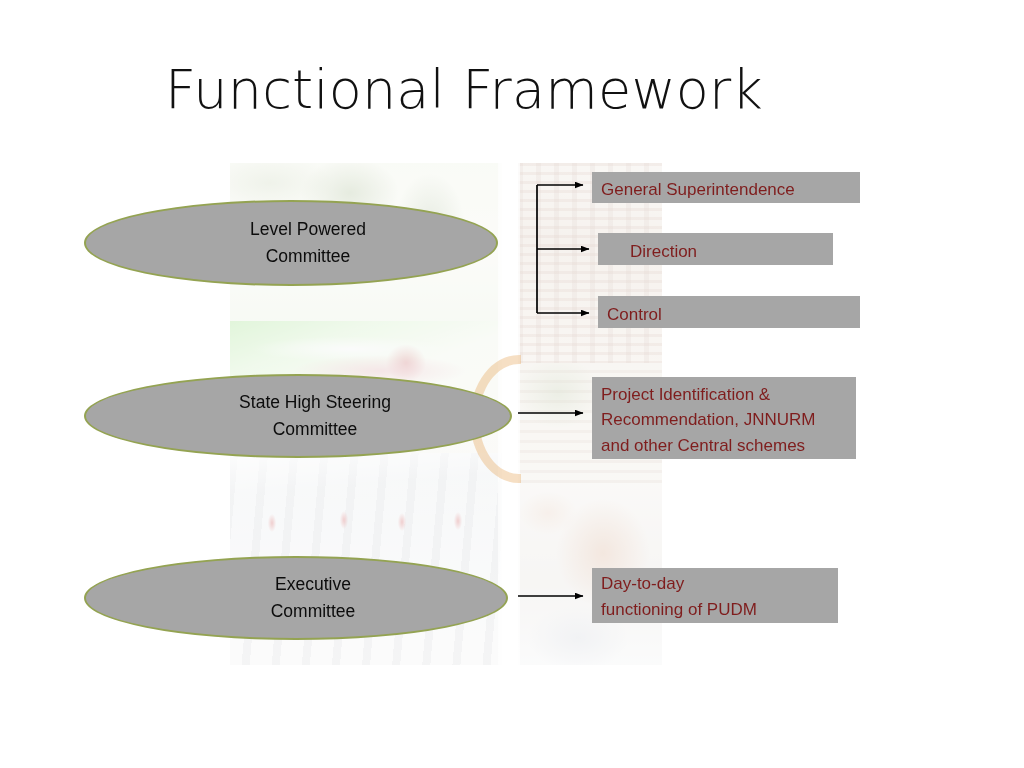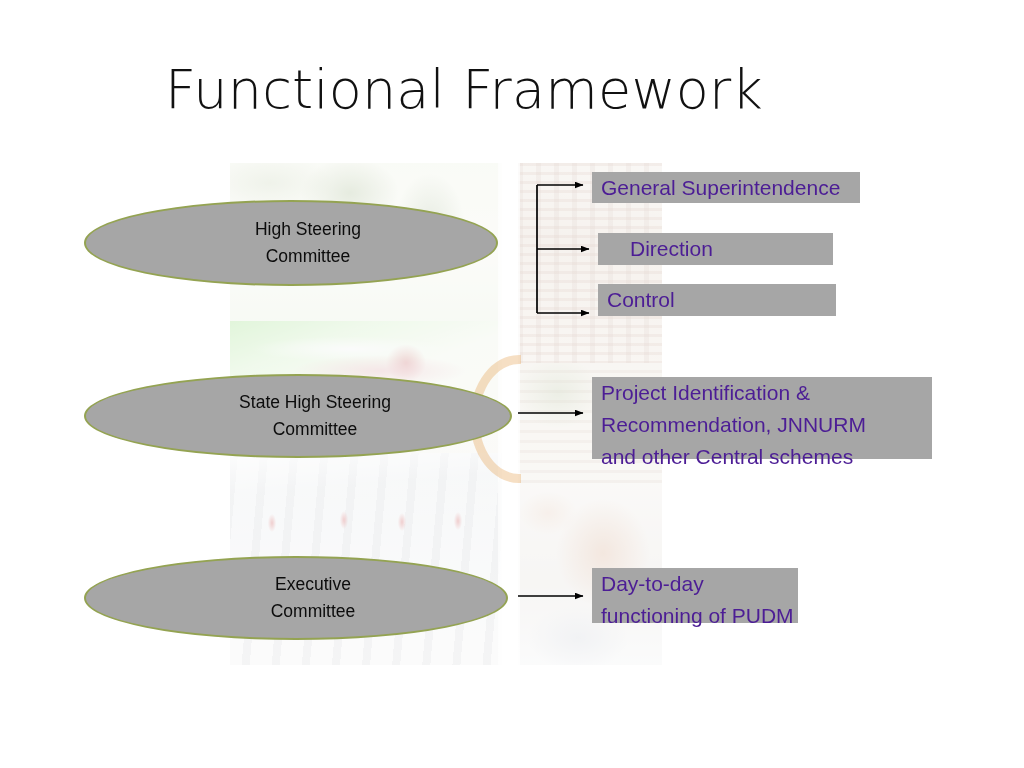--- a/index.html
+++ b/index.html
@@ -149,35 +149,35 @@
   }
 
   #ellipse-hpc { left: 84px; top: 200px; width: 414px; height: 86px; }
   #ellipse-slsc { left: 84px; top: 374px; width: 428px; height: 84px; }
   #ellipse-ec   { left: 84px; top: 556px; width: 424px; height: 84px; align-items: center; }
 
   
   .gbox {
     position: absolute;
     background: #a6a6a6;
-    color: #4c1d95;
-    font-size: 21px;
+    color: #7f1d1d;
+    font-size: 17px;
     line-height: 1.52;
     white-space: pre-line;
     box-sizing: border-box;
     display: flex;
-    align-items: flex-start;
+    align-items: flex-end;
   }
   .gbox span { display: block; padding-left: 9px; }
 
   #box-general   { left: 592px; top: 172px; width: 268px; height: 31px; }
   #box-direction { left: 598px; top: 233px; width: 235px; height: 32px; padding-left: 23px; }
-  #box-control   { left: 598px; top: 284px; width: 238px; height: 32px; }
-  #box-project   { left: 592px; top: 377px; width: 340px; height: 82px; }
-  #box-dayto     { left: 592px; top: 568px; width: 206px; height: 55px; }
+  #box-control   { left: 598px; top: 296px; width: 262px; height: 32px; }
+  #box-project   { left: 592px; top: 377px; width: 264px; height: 82px; }
+  #box-dayto     { left: 592px; top: 568px; width: 246px; height: 55px; }
 
   
   #connectors {
     position: absolute;
     left: 0; top: 0;
     width: 1024px; height: 768px;
     pointer-events: none;
   }
 </style>
 </head>
@@ -215,21 +215,21 @@
     <g stroke="#000000" stroke-width="1.7" fill="none">
       <path d="M 518 413 L 583 413" marker-end="url(#arrowhead)"></path>
     </g>
 
     <g stroke="#000000" stroke-width="1.7" fill="none">
       <path d="M 518 596 L 583 596" marker-end="url(#arrowhead)"></path>
     </g>
   </svg>
 
   <div class="ellipse" id="ellipse-hpc">
-    <div class="ellipse-label">High Steering
+    <div class="ellipse-label">Level Powered
 Committee</div>
   </div>
 
   <div class="ellipse" id="ellipse-slsc">
     <div class="ellipse-label">State High Steering
 Committee</div>
   </div>
 
   <div class="ellipse" id="ellipse-ec">
     <div class="ellipse-label">Executive

